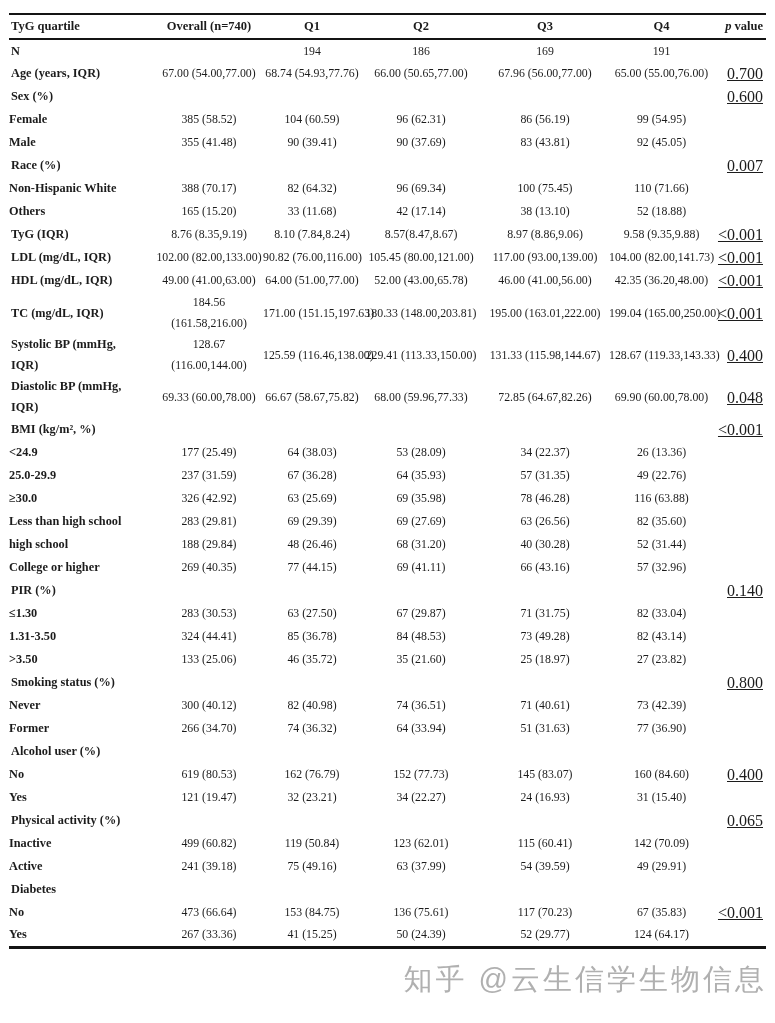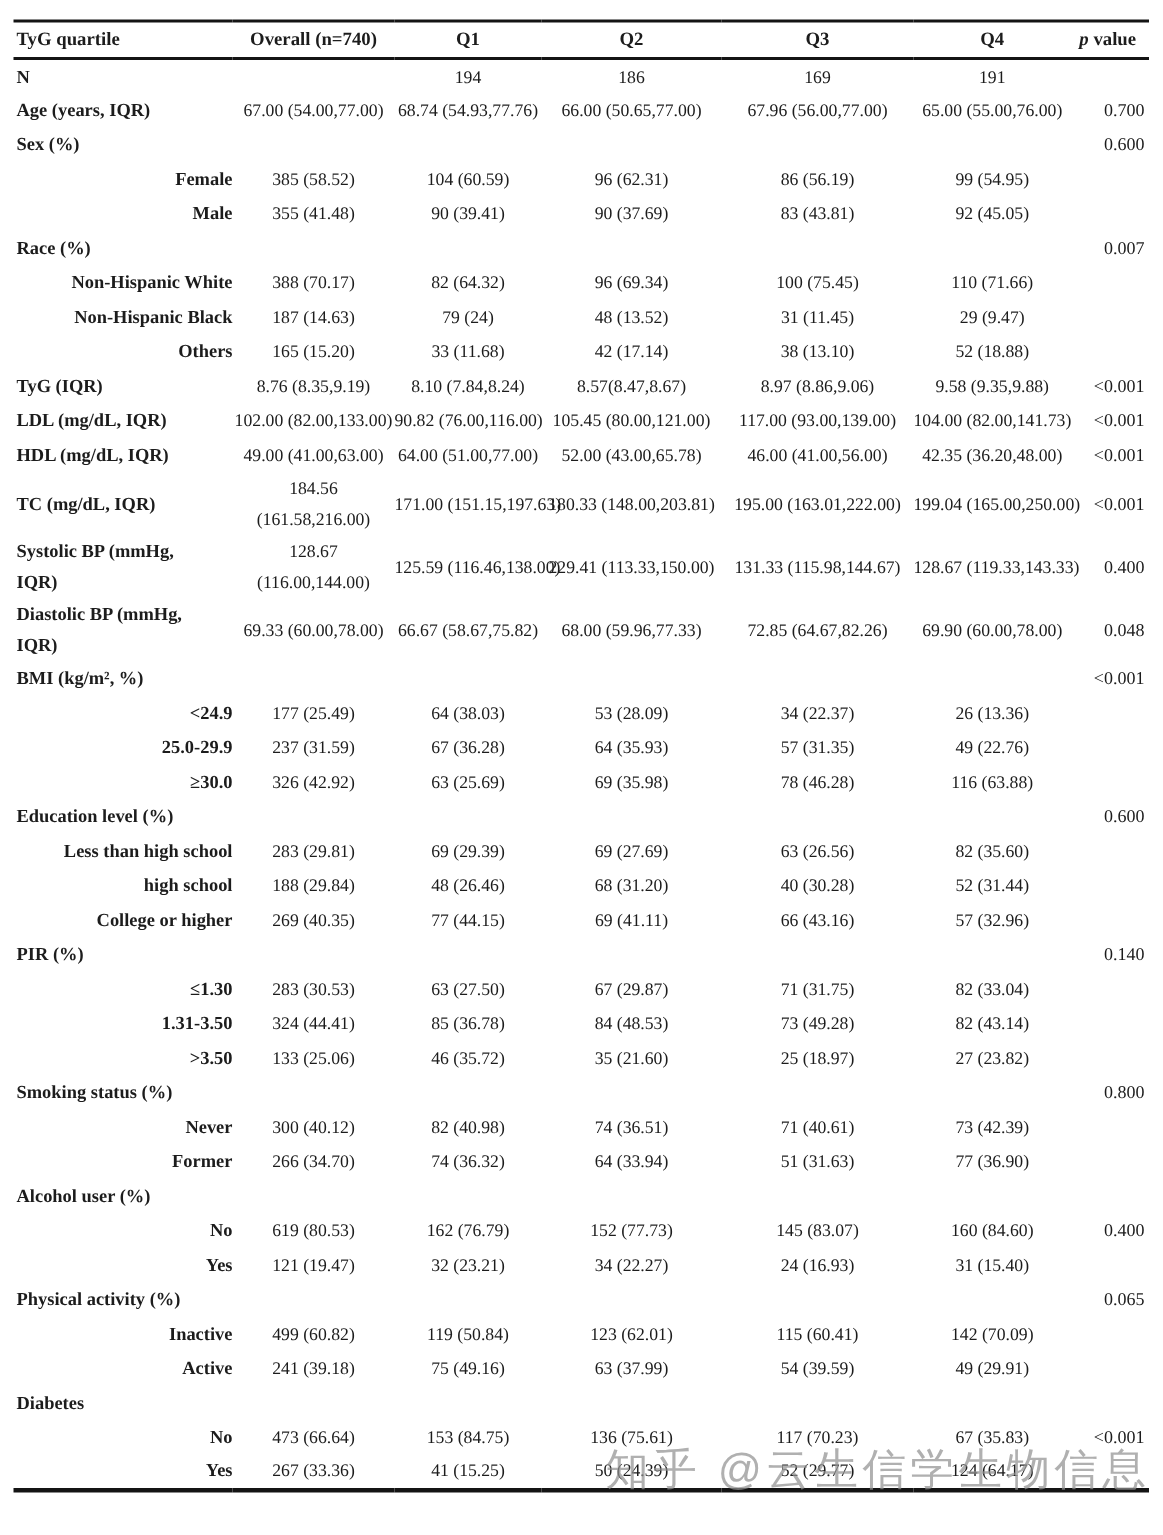--- a/index.html
+++ b/index.html
@@ -38,43 +38,44 @@
     vertical-align: middle;
     white-space: pre;
     overflow: visible;
   }
   thead th {
     font-size: 12.5px;
     font-weight: bold;
     text-align: center;
   }
   thead th.col-label { text-align: left; padding-left: 2px; }
-  thead th.col-p { text-align: center; padding-right: 3px; }
+  thead th.col-p { text-align: right; padding-right: 3px; }
   tbody tr { height: 23px; }
   tbody th {
     font-size: 12.3px;
     font-weight: bold;
     text-align: left;
     padding-left: 2px;
     line-height: 21px;
     white-space: pre-line;
   }
   tbody tr.sub th {
-    text-align: right;
+    text-align: left;
     padding-left: 0;
   }
   tbody td {
     font-size: 11.8px;
     text-align: center;
     line-height: 21px;
   }
   tbody td.p-col {
     text-align: right;
     padding-right: 3px;
-    font-size: 12px;
+    font-size: 16px;
+    text-decoration: underline;
   }
   .watermark {
     position: absolute;
     right: 8px;
     top: 960px;
     font-family: "Liberation Sans", sans-serif;
     font-size: 29px;
     letter-spacing: 3px;
     color: rgba(145, 145, 145, 0.72);
     white-space: nowrap;
@@ -167,29 +168,20 @@
           <tr class="sub">
     <th>Non-Hispanic White</th>
     <td>388 (70.17)</td>
     <td>82 (64.32)</td>
     <td>96 (69.34)</td>
     <td>100 (75.45)</td>
     <td>110 (71.66)</td>
     <td class="p-col"></td>
   </tr>
           <tr class="sub">
-    <th>Non-Hispanic Black</th>
-    <td>187 (14.63)</td>
-    <td>79 (24)</td>
-    <td>48 (13.52)</td>
-    <td>31 (11.45)</td>
-    <td>29 (9.47)</td>
-    <td class="p-col"></td>
-  </tr>
-          <tr class="sub">
     <th>Others</th>
     <td>165 (15.20)</td>
     <td>33 (11.68)</td>
     <td>42 (17.14)</td>
     <td>38 (13.10)</td>
     <td>52 (18.88)</td>
     <td class="p-col"></td>
   </tr>
           <tr>
     <th>TyG (IQR)</th>
@@ -278,29 +270,20 @@
   </tr>
           <tr class="sub">
     <th>≥30.0</th>
     <td>326 (42.92)</td>
     <td>63 (25.69)</td>
     <td>69 (35.98)</td>
     <td>78 (46.28)</td>
     <td>116 (63.88)</td>
     <td class="p-col"></td>
   </tr>
-          <tr>
-    <th>Education level (%)</th>
-    <td></td>
-    <td></td>
-    <td></td>
-    <td></td>
-    <td></td>
-    <td class="p-col">0.600</td>
-  </tr>
           <tr class="sub">
     <th>Less than high school</th>
     <td>283 (29.81)</td>
     <td>69 (29.39)</td>
     <td>69 (27.69)</td>
     <td>63 (26.56)</td>
     <td>82 (35.60)</td>
     <td class="p-col"></td>
   </tr>
           <tr class="sub">

